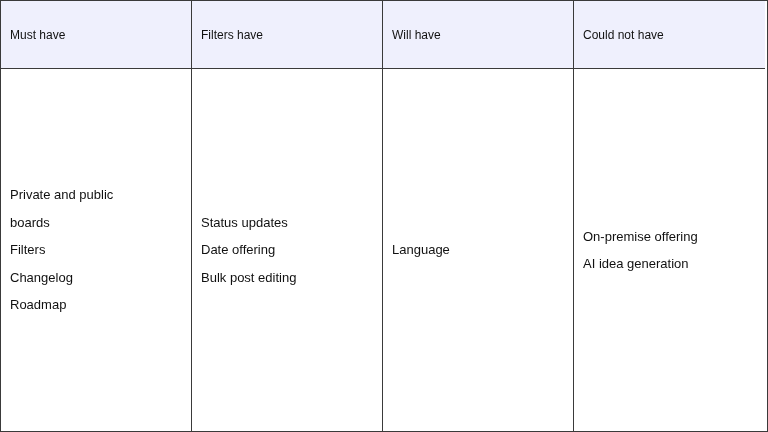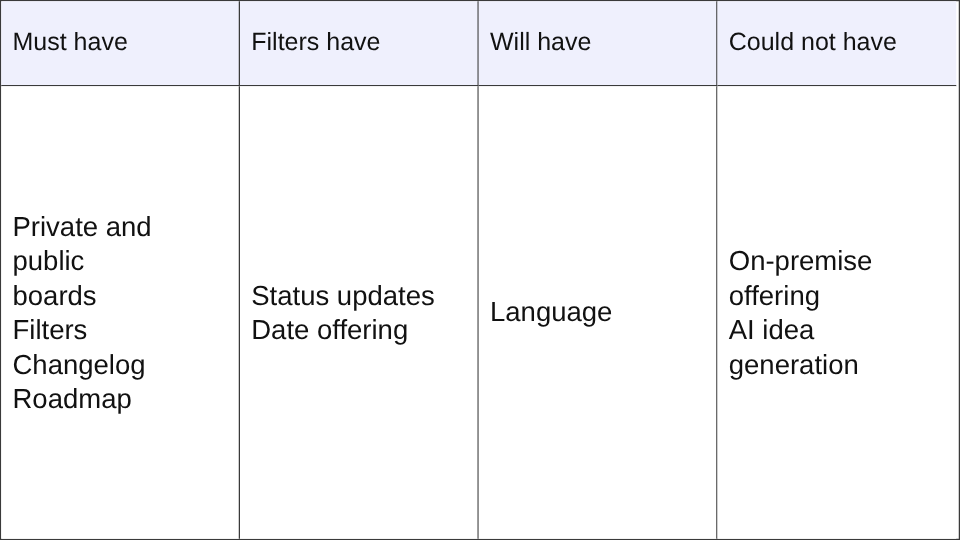--- a/index.html
+++ b/index.html
@@ -13,23 +13,23 @@
       display: grid; grid-template-columns: 191px 191px 191px 191px;
       grid-template-rows: 68px 1fr;
     }
     .cell {
       border-right: 1.5px solid #3a3a3a; box-sizing: border-box;
       padding: 0 9px; display: flex; align-items: center;
     }
     .cell:nth-child(4n) { border-right: none; }
     .head {
       background: #eff0fd; border-bottom: 1.5px solid #3a3a3a;
-      font-size: 20px; font-weight: 500;
+      font-size: 12px; font-weight: 500;
     }
-    .body-cell { background: #ffffff; font-size: 22px; line-height: 27.5px; }
+    .body-cell { background: #ffffff; font-size: 13px; line-height: 27.5px; }
     .body-cell ul { list-style: none; margin: 0; padding: 0; }
     .body-cell li { margin: 0; }
   </style>
 </head>
 <body>
 
 <div class="table">
   <div class="cell head">
       <span>Must have</span>
     </div>
@@ -49,20 +49,21 @@
       <li>boards</li>
       <li>Filters</li>
       <li>Changelog</li>
       <li>Roadmap</li>
     </ul>
   </div>
   <div class="cell body-cell">
     <ul>
       <li>Status updates</li>
       <li>Date offering</li>
+      <li>Bulk post editing</li>
     </ul>
   </div>
   <div class="cell body-cell">
     <ul>
       <li>Language</li>
     </ul>
   </div>
   <div class="cell body-cell">
     <ul>
       <li>On-premise offering</li>

